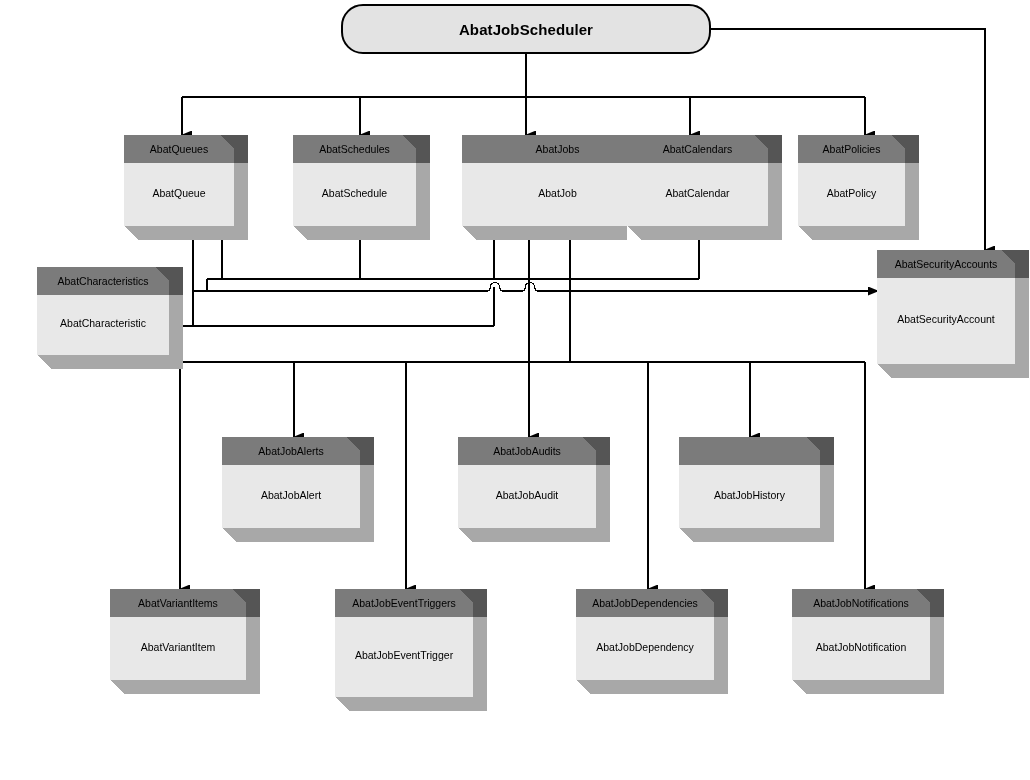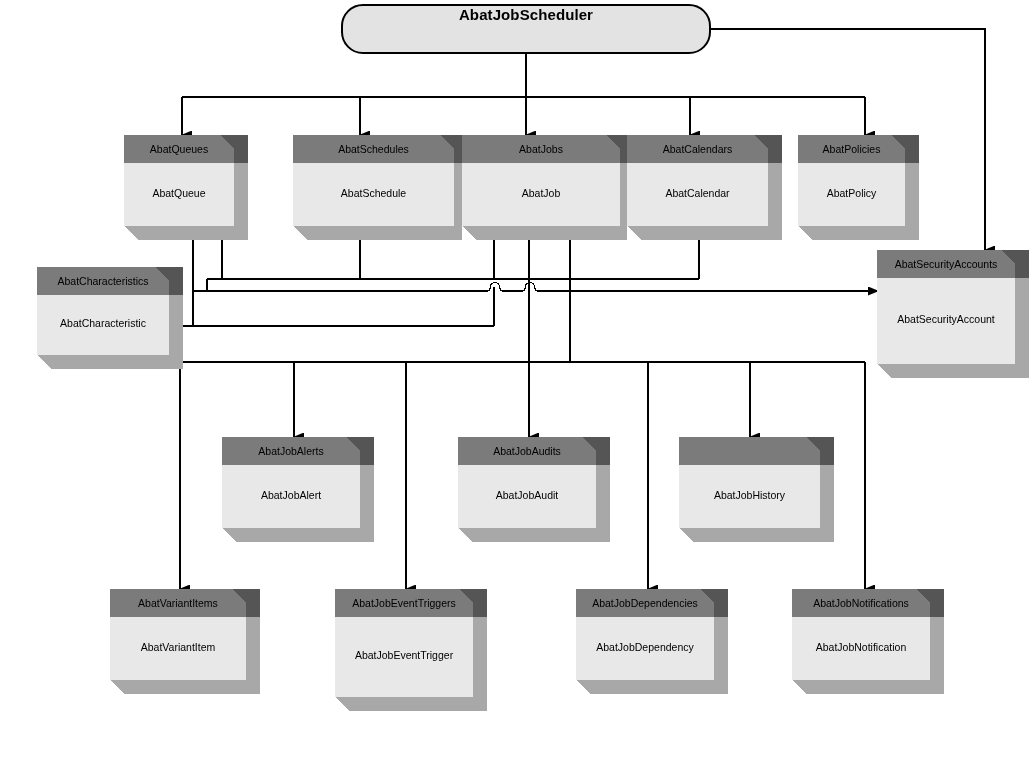--- a/index.html
+++ b/index.html
@@ -28,21 +28,21 @@
   }
 
   
   .root-node {
     position: absolute;
     box-sizing: border-box;
     background: #e3e3e3;
     border: 2px solid #000000;
     border-radius: 22px;
     display: flex;
-    align-items: flex-start;
+    align-items: center;
     justify-content: center;
     z-index: 4;
   }
   .root-node .root-label {
     font-size: 15px;
     font-weight: bold;
     color: #000000;
     letter-spacing: 0.1px;
   }
 
@@ -204,32 +204,32 @@
     <div class="shadow-right"></div>
     <div class="shadow-bottom"></div>
     <div class="shadow-corner-top"></div>
     <div class="face">
       <div class="header">AbatQueues</div>
       <div class="body">AbatQueue</div>
     </div>
     <div class="bevel"></div>
     <div class="bevel-bl"></div>
   </div>
-      <div class="node" style="left: 293px; top: 135px; width: 137px; height: 105px; padding-left: 38px;">
+      <div class="node" style="left: 293px; top: 135px; width: 137px; height: 105px;">
     <div class="shadow-right"></div>
     <div class="shadow-bottom"></div>
     <div class="shadow-corner-top"></div>
     <div class="face">
       <div class="header">AbatSchedules</div>
       <div class="body">AbatSchedule</div>
     </div>
     <div class="bevel"></div>
     <div class="bevel-bl"></div>
   </div>
-      <div class="node" style="left: 462px; top: 135px; width: 172px; height: 105px;">
+      <div class="node" style="left: 462px; top: 135px; width: 172px; height: 105px; padding-left: 33px;">
     <div class="shadow-right"></div>
     <div class="shadow-bottom"></div>
     <div class="shadow-corner-top"></div>
     <div class="face">
       <div class="header">AbatJobs</div>
       <div class="body">AbatJob</div>
     </div>
     <div class="bevel"></div>
     <div class="bevel-bl"></div>
   </div>

